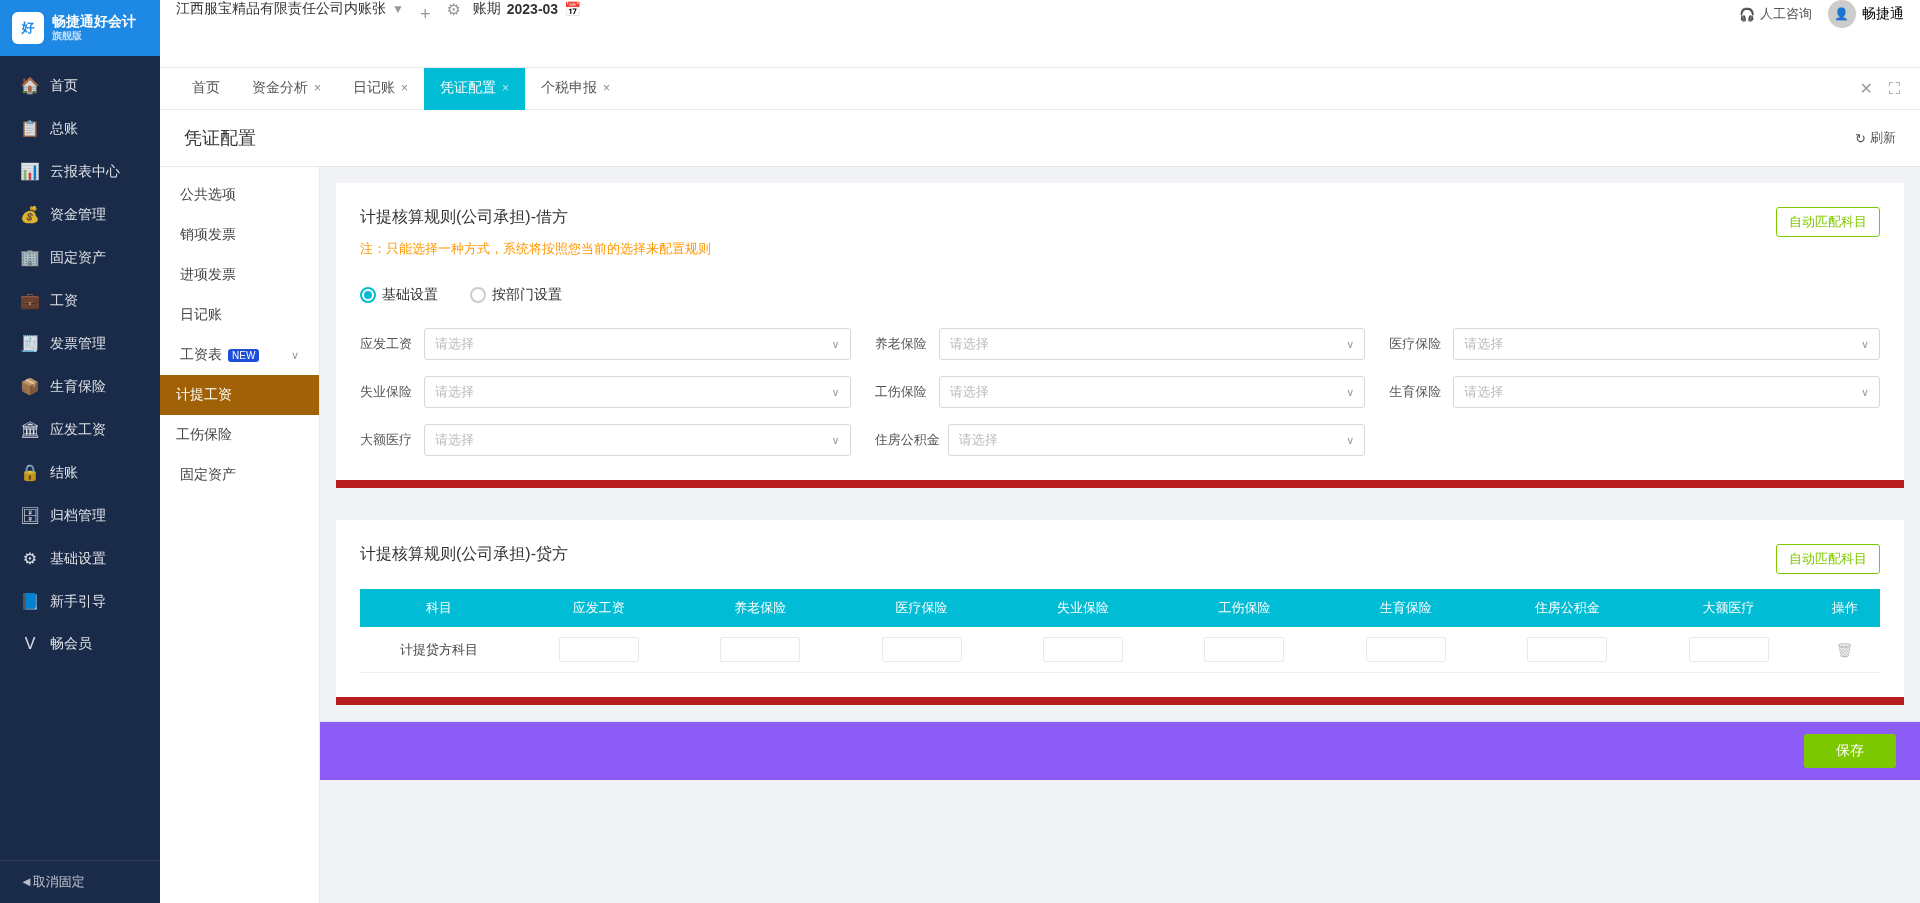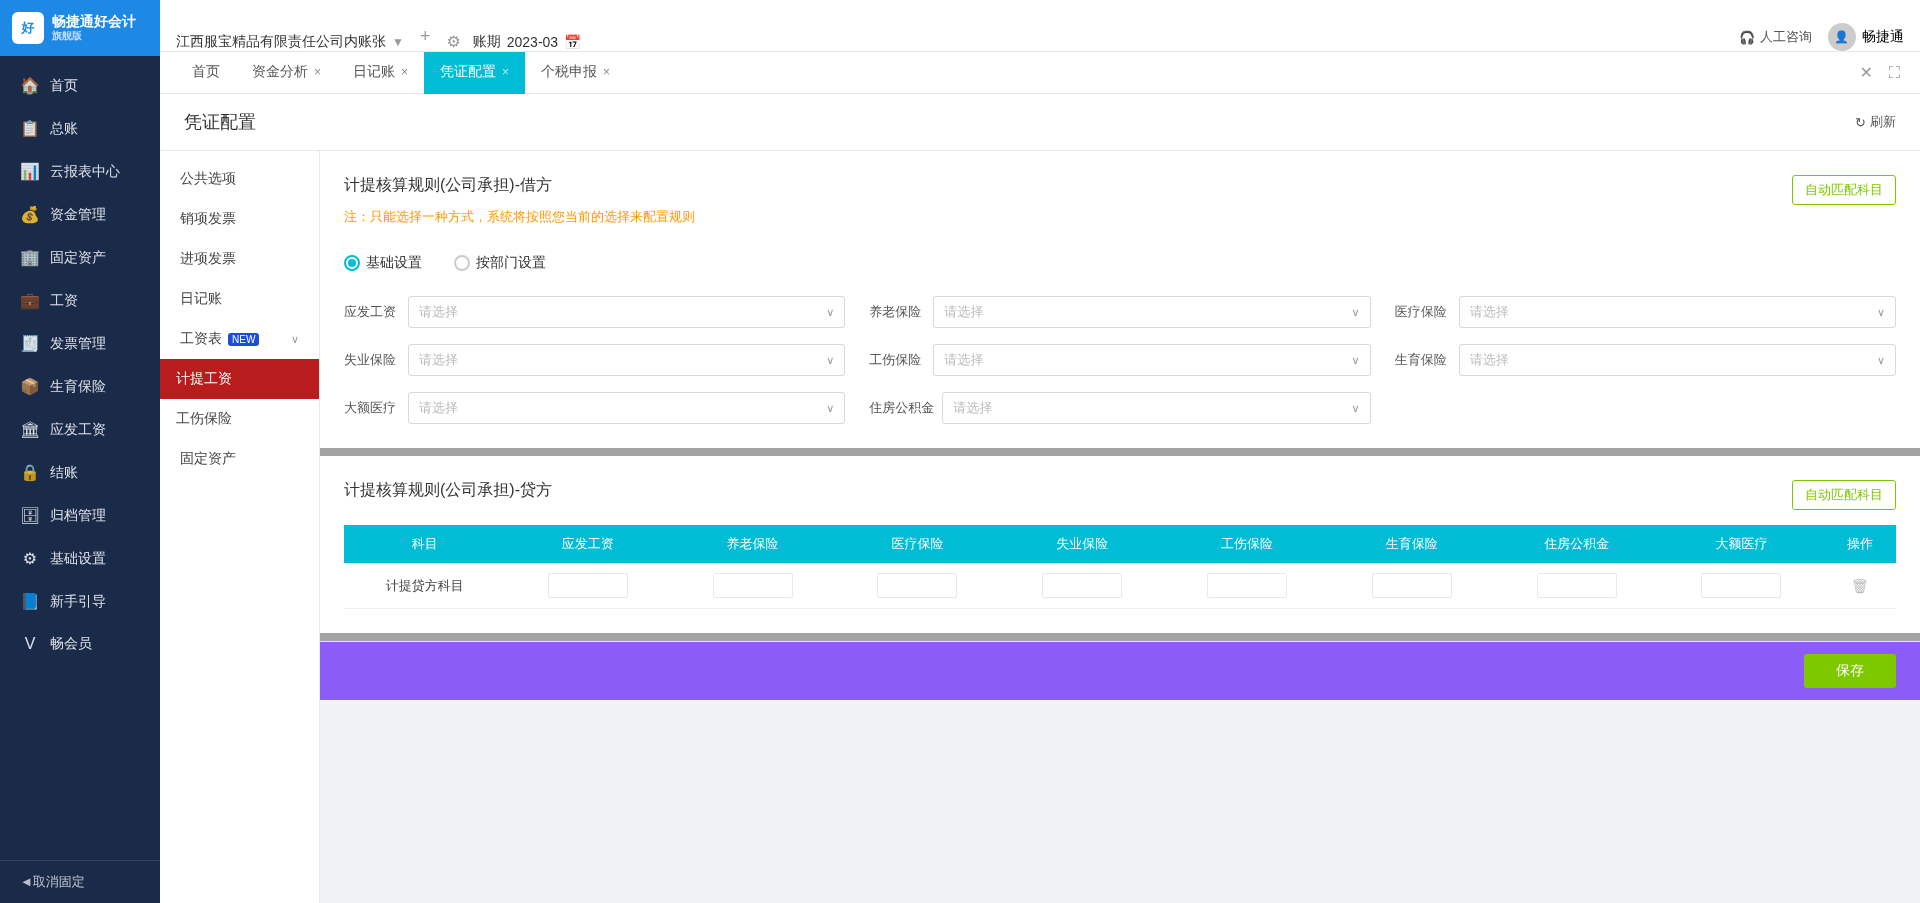--- a/index.html
+++ b/index.html
@@ -53,35 +53,35 @@
       font-size: 13px;
       border-top: 1px solid rgba(255,255,255,0.1);
     }
 
     
     .main { flex: 1; display: flex; flex-direction: column; overflow: hidden; }
 
     
     .topbar {
       background: white;
-      height: 52px;
-      display: flex; align-items: flex-end;
+      height: 68px;
+      display: flex; align-items: flex-start;
       padding: 0 16px;
       border-bottom: 1px solid #e8e8e8;
       gap: 12px;
     }
     .topbar-company {
       display: flex; align-items: center; gap: 6px;
       font-size: 14px; color: #333; cursor: pointer;
     }
     .topbar-company .arrow { color: #999; font-size: 12px; }
     .topbar-add { color: #999; font-size: 18px; cursor: pointer; padding: 4px; }
     .topbar-gear { color: #999; font-size: 16px; cursor: pointer; }
     .topbar-period { display: flex; align-items: center; gap: 6px; font-size: 14px; color: #333; }
-    .topbar-period .period-val { font-weight: 400; }
+    .topbar-period .period-val { font-weight: 700; }
     .topbar-period .cal-icon { color: #1e88e5; }
     .topbar-right { margin-left: auto; display: flex; align-items: center; gap: 16px; }
     .topbar-service { display: flex; align-items: center; gap: 4px; color: #555; cursor: pointer; font-size: 13px; }
     .topbar-user { display: flex; align-items: center; gap: 6px; cursor: pointer; }
     .topbar-avatar { width: 28px; height: 28px; border-radius: 50%; background: #ccc; display: flex; align-items: center; justify-content: center; color: white; font-size: 12px; }
 
     
     .tabs-bar {
       background: white;
       display: flex; align-items: center;
@@ -137,44 +137,44 @@
       padding: 8px 0;
       flex-shrink: 0;
     }
     .left-nav-item {
       padding: 11px 20px;
       color: #444;
       cursor: pointer;
       font-size: 14px;
       display: flex; align-items: center; justify-content: space-between;
     }
-    .left-nav-item.active { background: #b91c1c; color: white; }
+    .left-nav-item.active { background: #a16207; color: white; }
     .left-nav-item .badge-new {
       background: #1d4ed8;
       color: white;
       font-size: 10px;
       padding: 1px 4px;
       border-radius: 3px;
     }
     .left-nav-sub { padding-left: 16px; }
 
     
     .main-content {
       flex: 1;
       padding: 0;
       overflow-y: auto;
       position: relative;
     }
 
     
     .section {
       background: white;
-      margin: 0;
+      margin: 16px;
       padding: 24px;
-      border-bottom: 8px solid #a3a3a3;
+      border-bottom: 8px solid #b91c1c;
     }
 
     .section-title {
       font-size: 16px;
       font-weight: 500;
       color: #333;
       margin-bottom: 12px;
     }
     .section-note {
       color: #ff9800;

